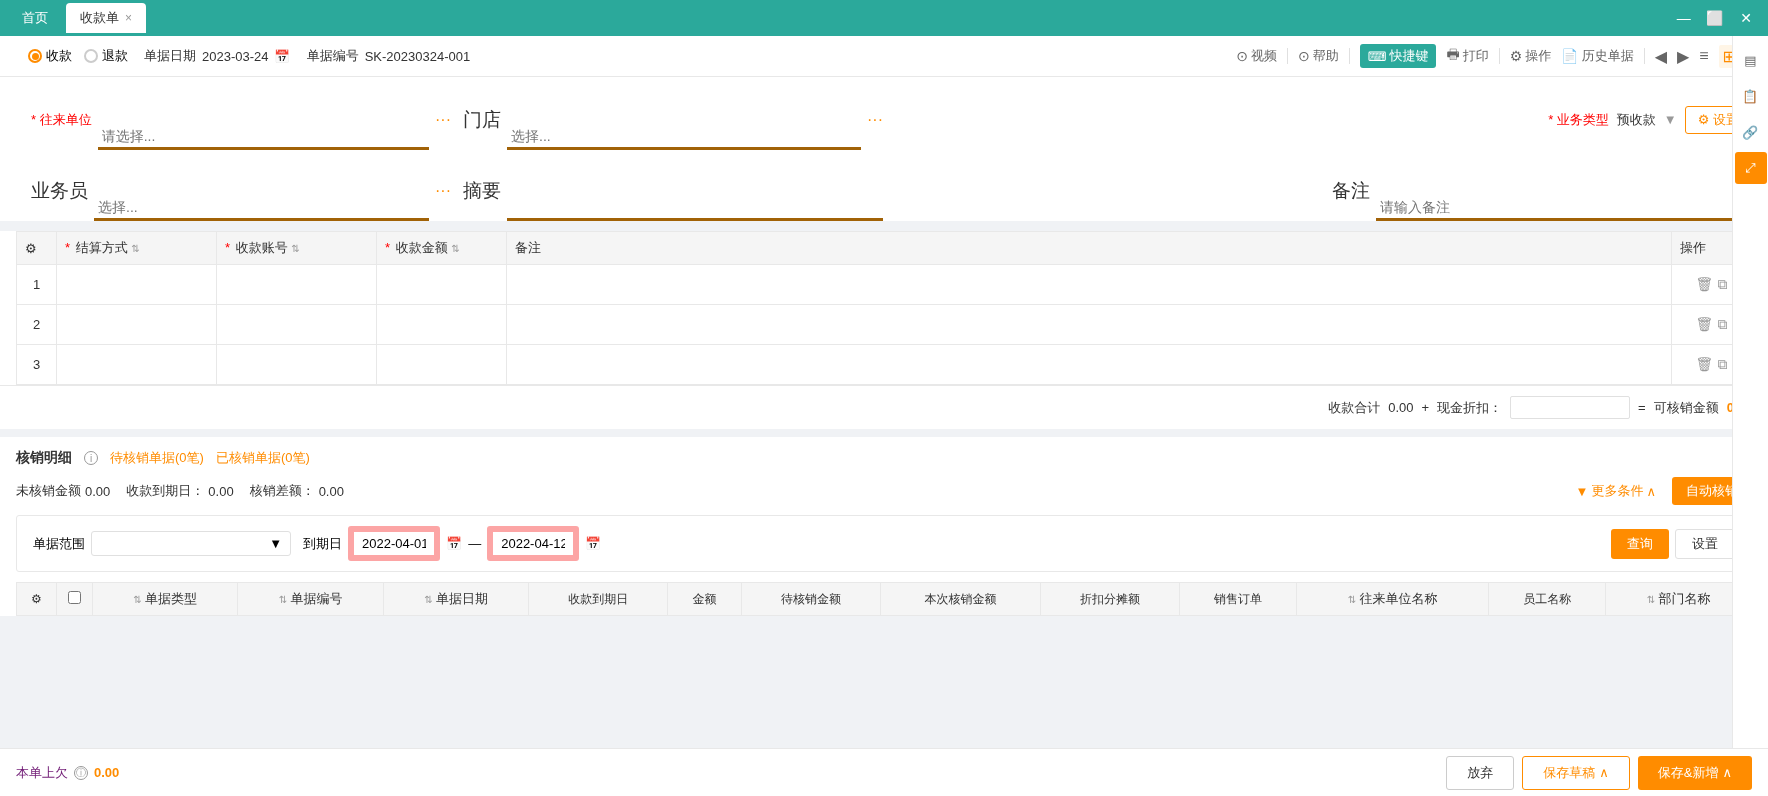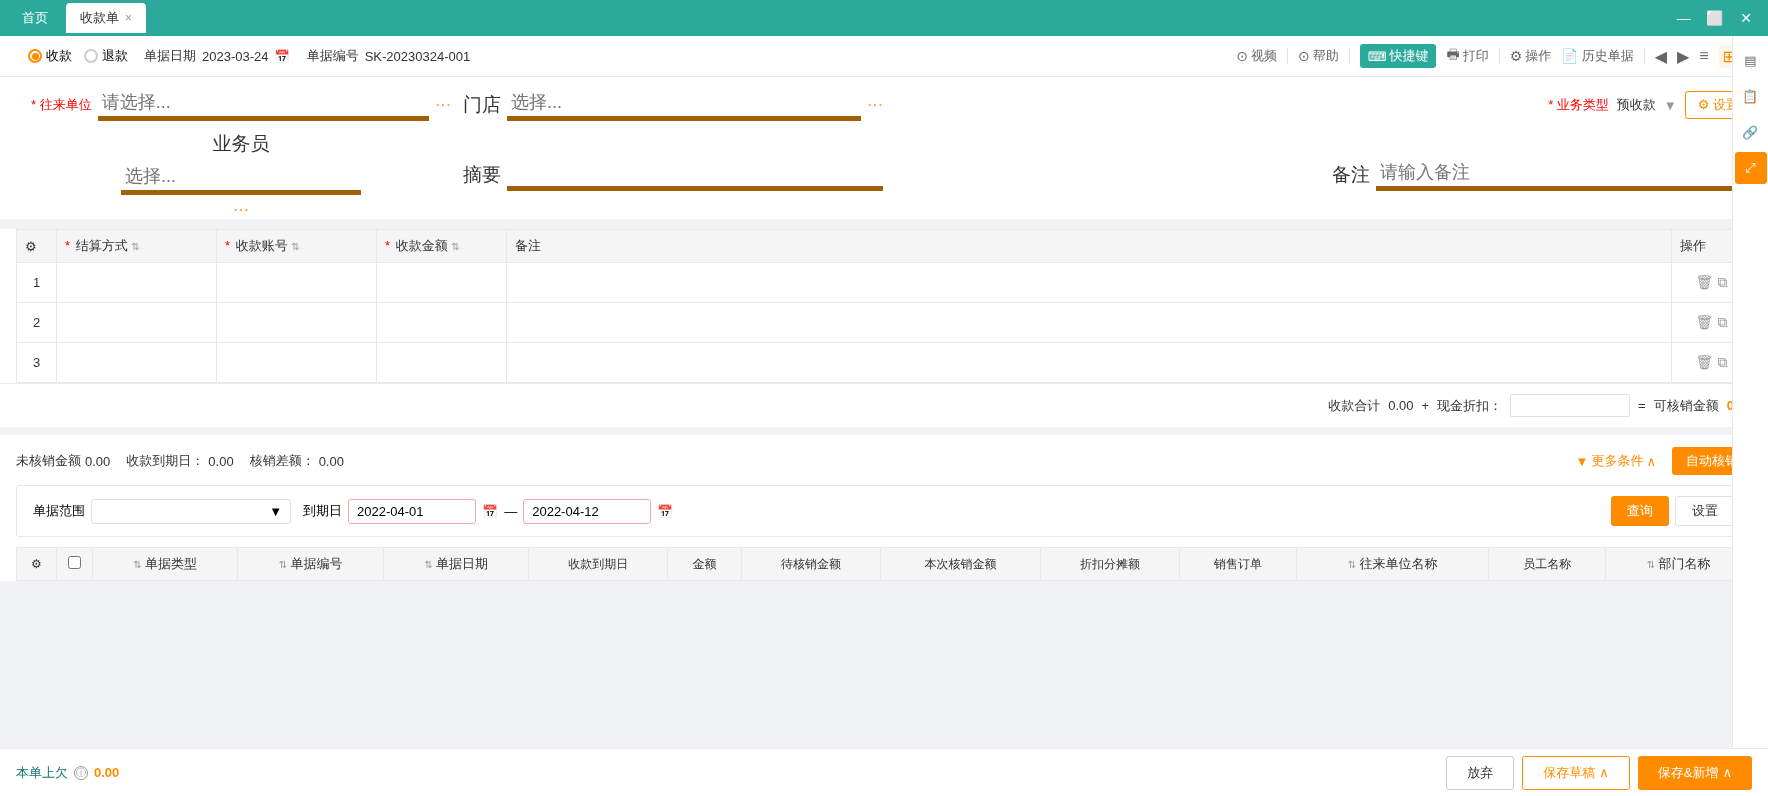--- a/index.html
+++ b/index.html
@@ -72,26 +72,27 @@
       align-items: center;
       gap: 12px;
       margin-bottom: 10px;
     }
     .form-field { display: flex; align-items: center; gap: 6px; flex: 1; }
     .form-field-label { color: #f00; white-space: nowrap; font-size: 13px; }
     .form-field-label-normal { color: #333; white-space: nowrap; font-size: 19px; }
     .form-input {
       flex: 1;
       border: none;
-      border-bottom: 5px solid #a16207;
+      border-bottom: 3px solid #a16207;
       outline: none;
       padding: 3px 4px;
       color: #999;
-      font-size: 18px;
+      font-size: 14px;
       min-width: 80px;
+      margin-top: 36px;
     }
     .more-btn { color: #ff8c00; cursor: pointer; font-size: 16px; }
     .form-select-field { display: flex; align-items: center; gap: 6px; }
     .select-value { color: #333; }
     .select-arrow { color: #999; cursor: pointer; }
     .btn-settings {
       background: #fff;
       border: 1px solid #ff8c00;
       color: #ff8c00;
       padding: 4px 12px;
@@ -207,24 +208,24 @@
       padding: 4px 8px;
       border-radius: 3px;
       min-width: 180px;
       background: #fff;
       cursor: pointer;
       display: flex;
       align-items: center;
       justify-content: space-between;
     }
     .date-input {
-      border: 1px solid #fca5a5;
+      border: 6px solid #fca5a5;
       padding: 4px 8px;
       border-radius: 3px;
-      width: 128px;
+      width: 92px;
       outline: none;
     }
     .filter-btns { display: flex; gap: 6px; margin-left: auto; }
     .btn-query {
       background: #ff8c00;
       color: #fff;
       border: none;
       padding: 5px 16px;
       border-radius: 3px;
       cursor: pointer;
@@ -263,21 +264,21 @@
       display: flex;
       align-items: center;
       justify-content: space-between;
       position: fixed;
       bottom: 0;
       left: 0;
       right: 0;
       height: 48px;
     }
     .footer-left { display: flex; align-items: center; gap: 6px; }
-    .footer-info { color: #0f766e; }
+    .footer-info { color: #701a75; }
     .footer-value { color: #ff8c00; font-weight: bold; }
     .footer-btns { display: flex; gap: 8px; }
     .btn-abandon {
       background: #fff;
       border: 1px solid #ccc;
       color: #333;
       padding: 7px 20px;
       border-radius: 3px;
       cursor: pointer;
     }
@@ -423,21 +424,21 @@
       <span class="more-btn">···</span>
     </div>
     <div class="form-select-field" style="margin-left:auto;display:flex;align-items:center;gap:8px;">
       <span class="form-field-label">* 业务类型</span>
       <span class="select-value">预收款</span>
       <span class="select-arrow">▼</span>
       <button class="btn-settings">⚙ 设置</button>
     </div>
   </div>
   <div class="form-row">
-    <div class="form-field" style="max-width:420px;flex-direction:column;">
+    <div class="form-field" style="max-width:420px;">
       <span class="form-field-label-normal">业务员</span>
       <input class="form-input" type="text" placeholder="选择..." style="">
       <span class="more-btn">···</span>
     </div>
     <div class="form-field" style="max-width:420px;">
       <span class="form-field-label-normal">摘要</span>
       <input class="form-input" type="text" style="">
     </div>
     <div class="form-field" style="max-width:420px;margin-left:auto;">
       <span class="form-field-label-normal">备注</span>
@@ -521,20 +522,26 @@
   <span class="summary-label">现金折扣：</span>
   <input class="summary-input" type="text" style="">
   <span class="summary-label">=</span>
   <span class="summary-label">可核销金额</span>
   <span class="summary-orange">0.00</span>
 </div>
 
 <div class="section-divider"></div>
 
 <div class="hexiao-section">
+  <div class="hexiao-header">
+    <span class="hexiao-title">核销明细</span>
+    <span class="info-icon">i</span>
+    <span class="tab-link">待核销单据(0笔)</span>
+    <span class="tab-link">已核销单据(0笔)</span>
+  </div>
 
   <div class="hexiao-stats">
     <div class="stat-item">
       <span class="stat-label">未核销金额</span>
       <span class="stat-value">0.00</span>
     </div>
     <div class="stat-item">
       <span class="stat-label">收款到期日：</span>
       <span class="stat-value">0.00</span>
     </div>

